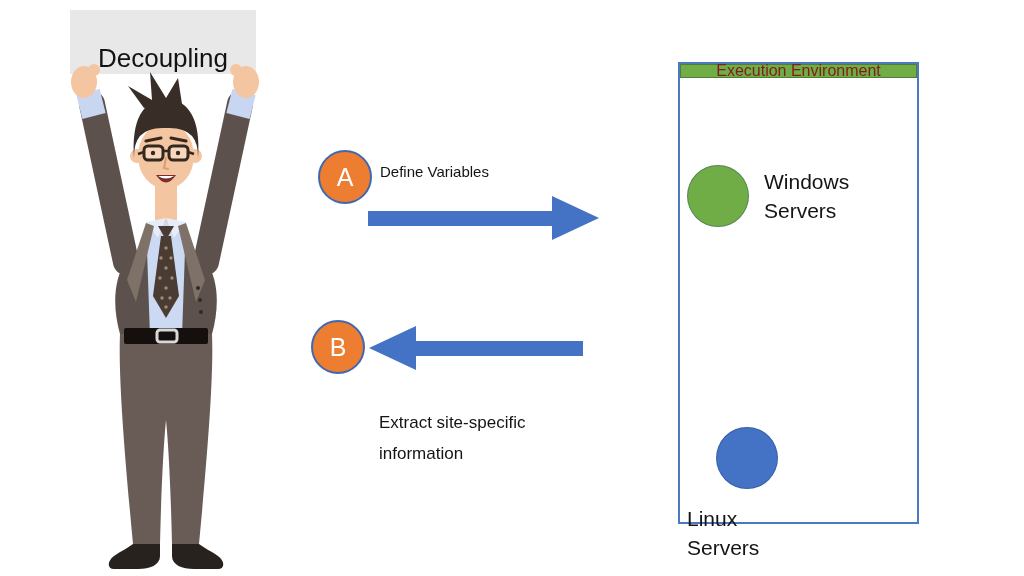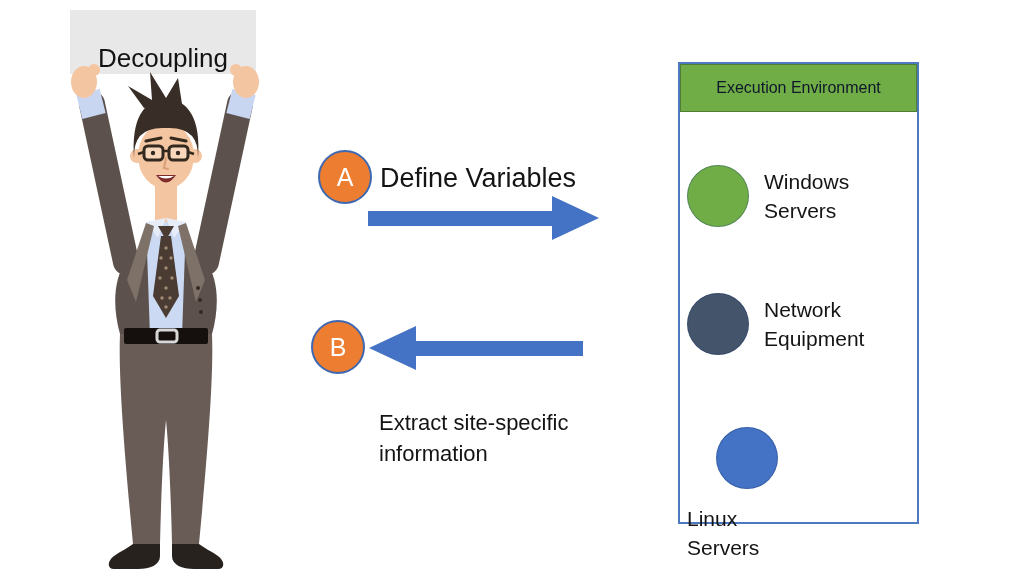--- a/index.html
+++ b/index.html
@@ -17,42 +17,42 @@
 
   .step-badge {
     position:absolute; width:54px; height:54px; border-radius:50%;
     background:#ED7D31; border:2px solid #3E68B1; box-sizing:border-box;
     display:flex; align-items:center; justify-content:center;
     color:#ffffff; font-size:25px;
   }
   .step-badge.a { left:318px; top:150px; }
   .step-badge.b { left:311px; top:320px; }
 
-  .label-a { position:absolute; left:380px; top:163px; font-size:27px; }
-  .label-b { position:absolute; left:379px; top:407px; width:212px; font-size:22px; line-height:31px; }
+  .label-a { position:absolute; left:380px; top:163px; font-size:15px; }
+  .label-b { position:absolute; left:379px; top:407px; width:212px; font-size:17px; line-height:31px; }
 
   .arrow { position:absolute; }
   .arrow .shaft { position:absolute; top:15px; height:15px; background:#4472C4; }
   .arrow .head { position:absolute; top:0; width:0; height:0;
                  border-top:22px solid transparent; border-bottom:22px solid transparent; }
   .arrow.right { left:368px; top:196px; width:232px; height:44px; }
   .arrow.right .shaft { left:0; width:186px; }
   .arrow.right .head  { left:184px; border-left:47px solid #4472C4; }
   .arrow.left  { left:369px; top:326px; width:214px; height:44px; }
   .arrow.left .shaft { left:44px; width:170px; }
   .arrow.left .head  { left:0; border-right:47px solid #4472C4; }
 
   .panel {
     position:absolute; left:678px; top:62px; width:241px; height:462px;
     box-sizing:border-box; background:#ffffff; border:2px solid #4C7AC0;
   }
   .panel-header {
-    height:48px; background:#70AD47; border:1px solid #507E32; box-sizing:border-box;
+    height:14px; background:#70AD47; border:1px solid #507E32; box-sizing:border-box;
     display:flex; align-items:center; justify-content:center;
-    color:#0f172a; font-size:16px;
+    color:#7f1d1d; font-size:16px;
   }
   .env-item { position:absolute; left:7px; display:flex; align-items:center; gap:15px;margin-top:22px; }
   .env-item.i0 { top:79px; }
   .env-item.i1 { top:207px; }
   .env-item.i2 { top:341px;flex-direction:column; }
   .env-circle {
     width:62px; height:62px; border-radius:50%;
     border:1px solid rgba(30,60,110,0.35); box-sizing:border-box; flex:0 0 auto;
   }
   .env-label { width:120px; font-size:21px; line-height:29px; }
@@ -169,23 +169,19 @@
   </div>
   <div class="label-b">Extract site-specific information</div>
 
   <div class="panel">
     <div class="panel-header" style="background: rgb(112, 173, 71);">Execution Environment</div>
 
     <div class="env-item i0">
       <div class="env-circle" style="background: rgb(112, 173, 71);"></div>
       <div class="env-label">Windows Servers</div>
     </div>
-    <div class="env-item i1">
-      <div class="env-circle" style="background: rgb(68, 84, 106);"></div>
-      <div class="env-label">Network Equipment</div>
-    </div>
     <div class="env-item i2">
       <div class="env-circle" style="background: rgb(68, 114, 196);"></div>
       <div class="env-label">Linux Servers</div>
     </div>
   </div>
 
 </div>
 
 </body></html>

